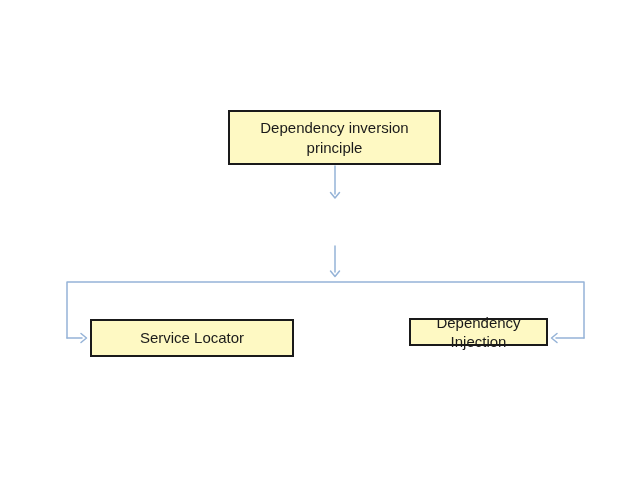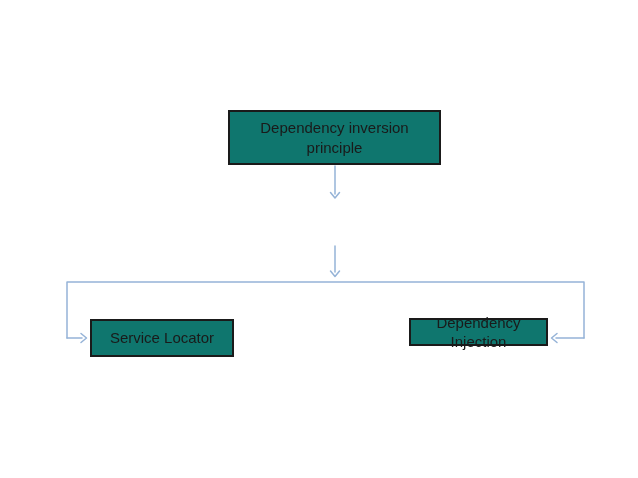--- a/index.html
+++ b/index.html
@@ -27,33 +27,33 @@
     stroke: var(--color-connector, #95B3D7);
     stroke-width: 1.5;
     fill: none;
     stroke-linecap: round;
     stroke-linejoin: round;
   }
   .node {
     position: absolute;
     box-sizing: border-box;
     border: 2px solid var(--color-node-border, #1a1a1a);
-    background: #0f766e;
+    background: #fef9c3;
     display: flex;
     align-items: center;
     justify-content: center;
     text-align: center;
     color: var(--color-node-text, #1a1a1a);
     font-size: 15px;
     line-height: 1.3;
     padding: 2px 14px;
   }
   .node-dip { left: 228px; top: 110px; width: 213px; height: 55px; }
   .node-ioc { left: 228px; top: 200px; width: 213px; height: 45px; }
-  .node-sl  { left: 90px;  top: 319px; width: 144px; height: 38px; }
+  .node-sl  { left: 90px;  top: 319px; width: 204px; height: 38px; }
   .node-di  { left: 409px; top: 318px; width: 139px; height: 28px; }
 </style>
 </head>
 <body>
 
 <div class="canvas">
 
   <svg class="connectors" width="638" height="478" viewBox="0 0 638 478" aria-hidden="true">
 
     <g>

